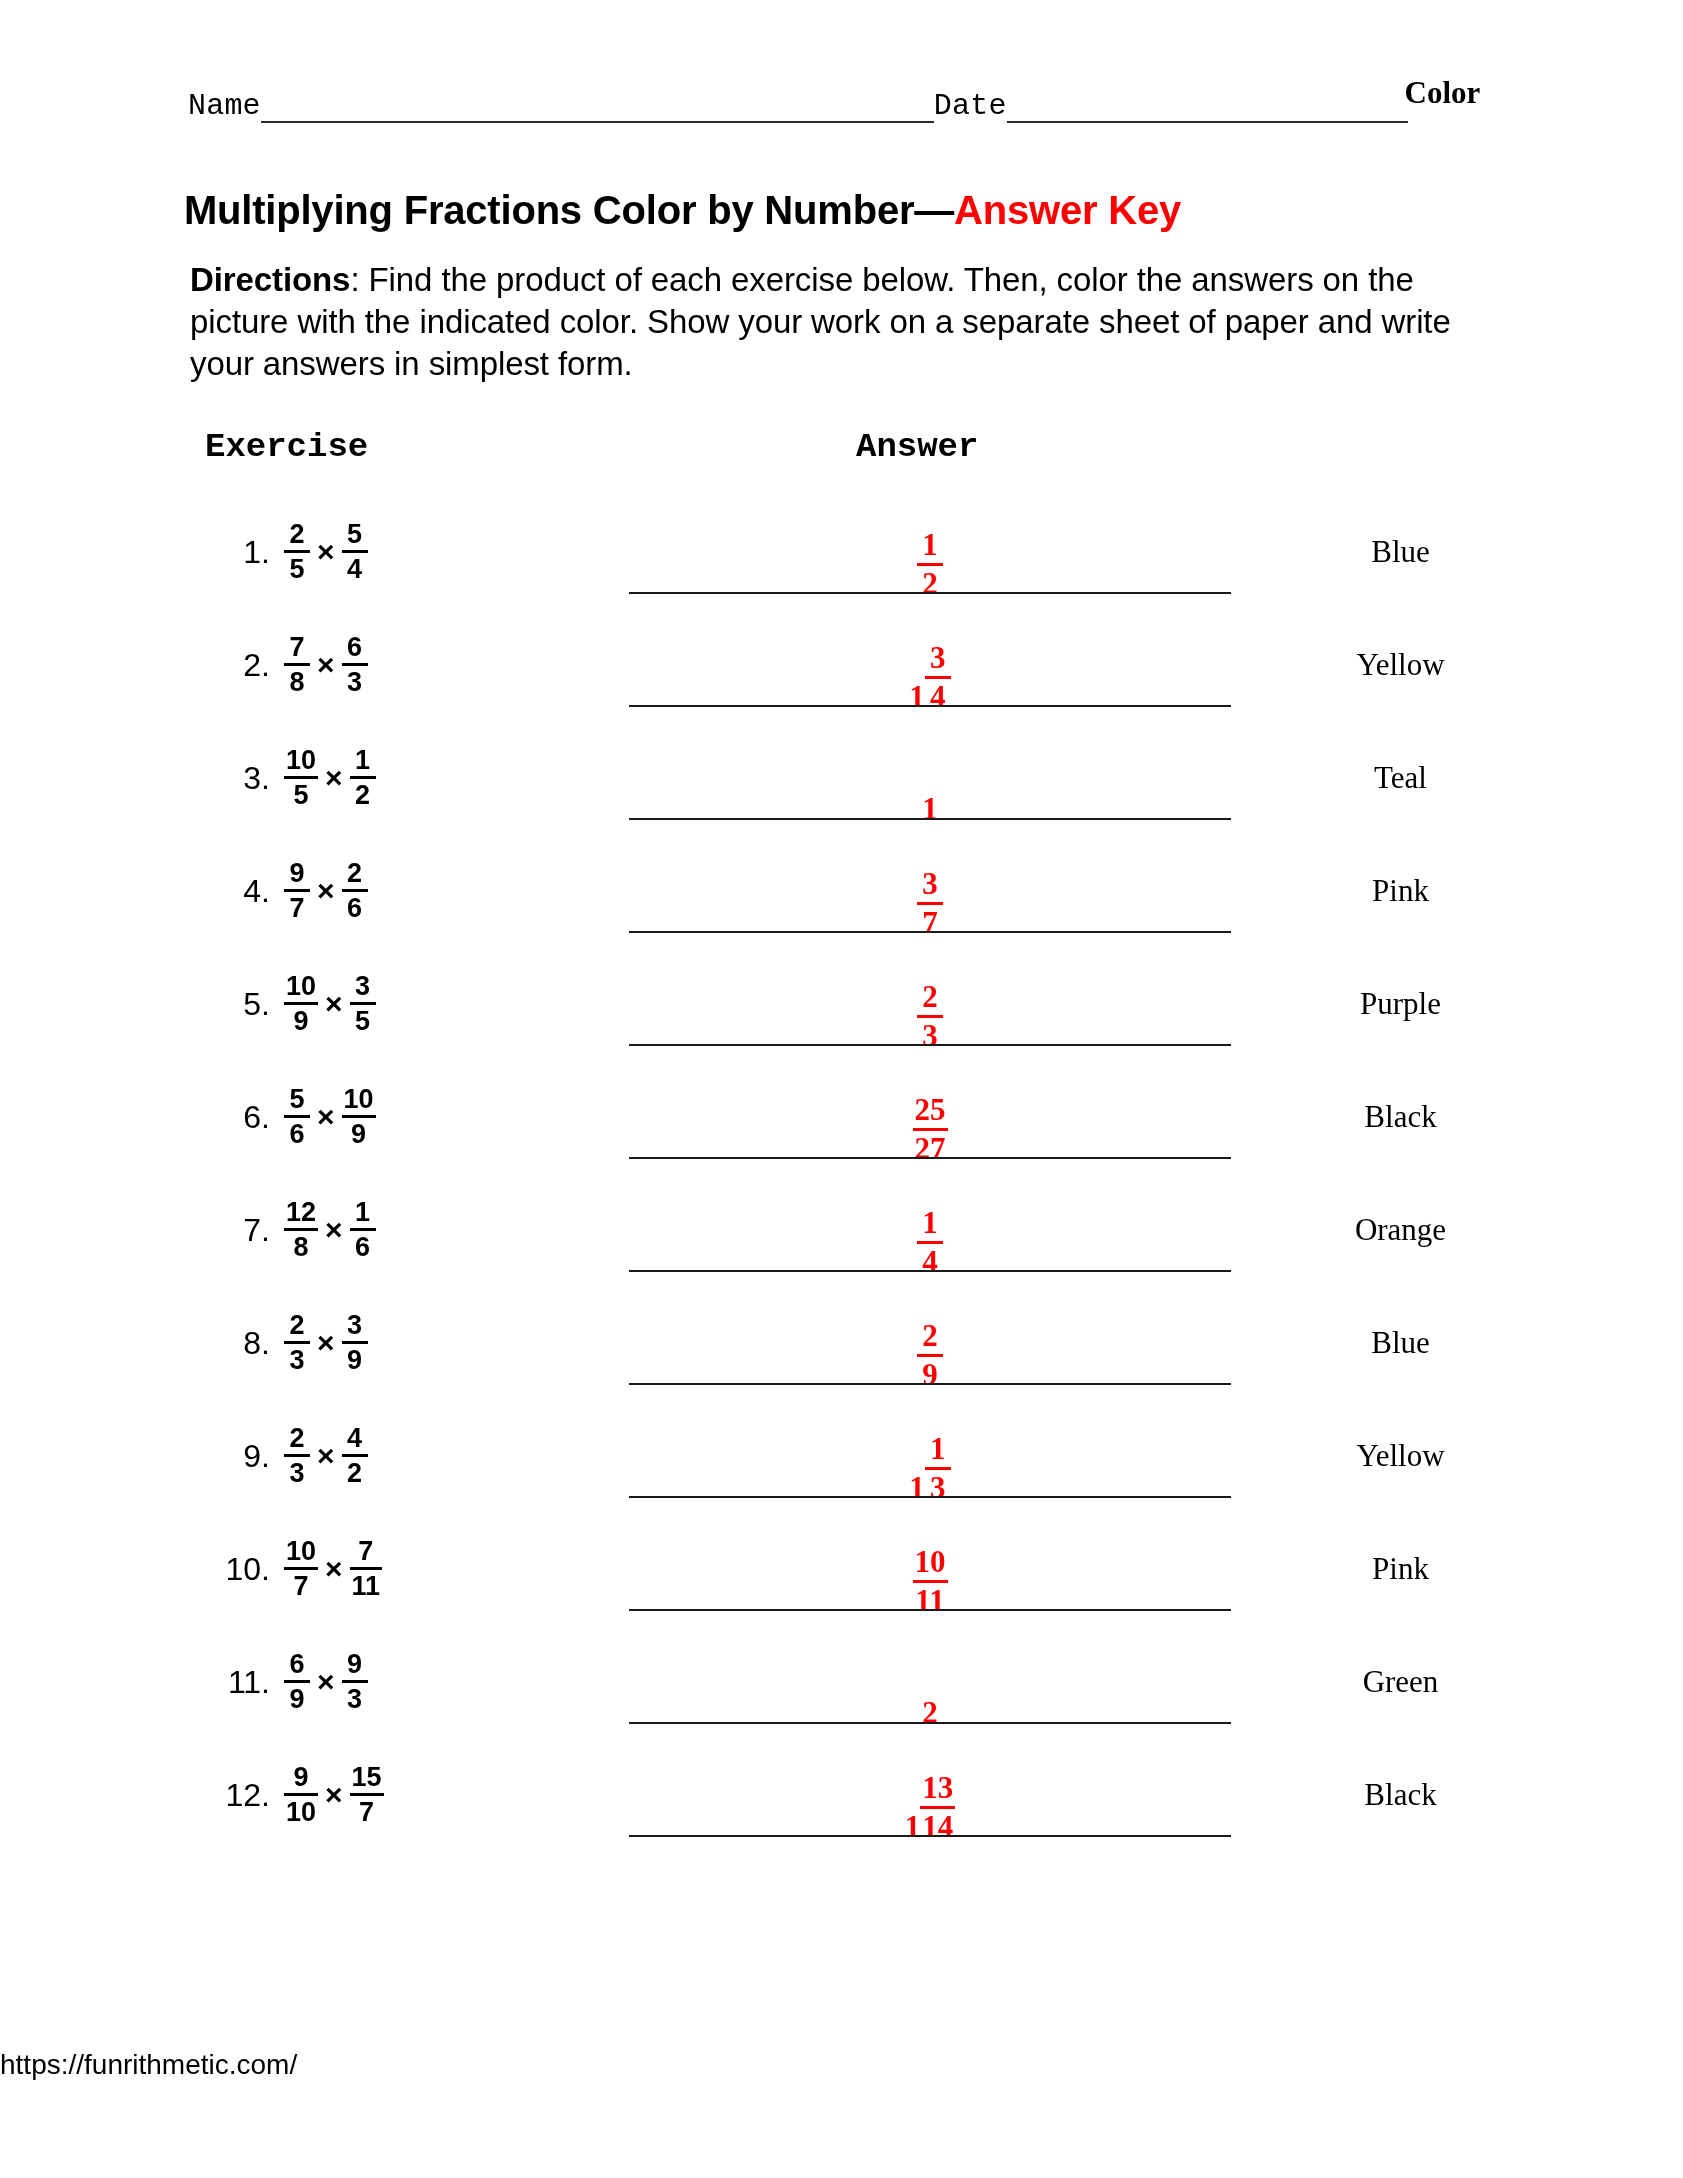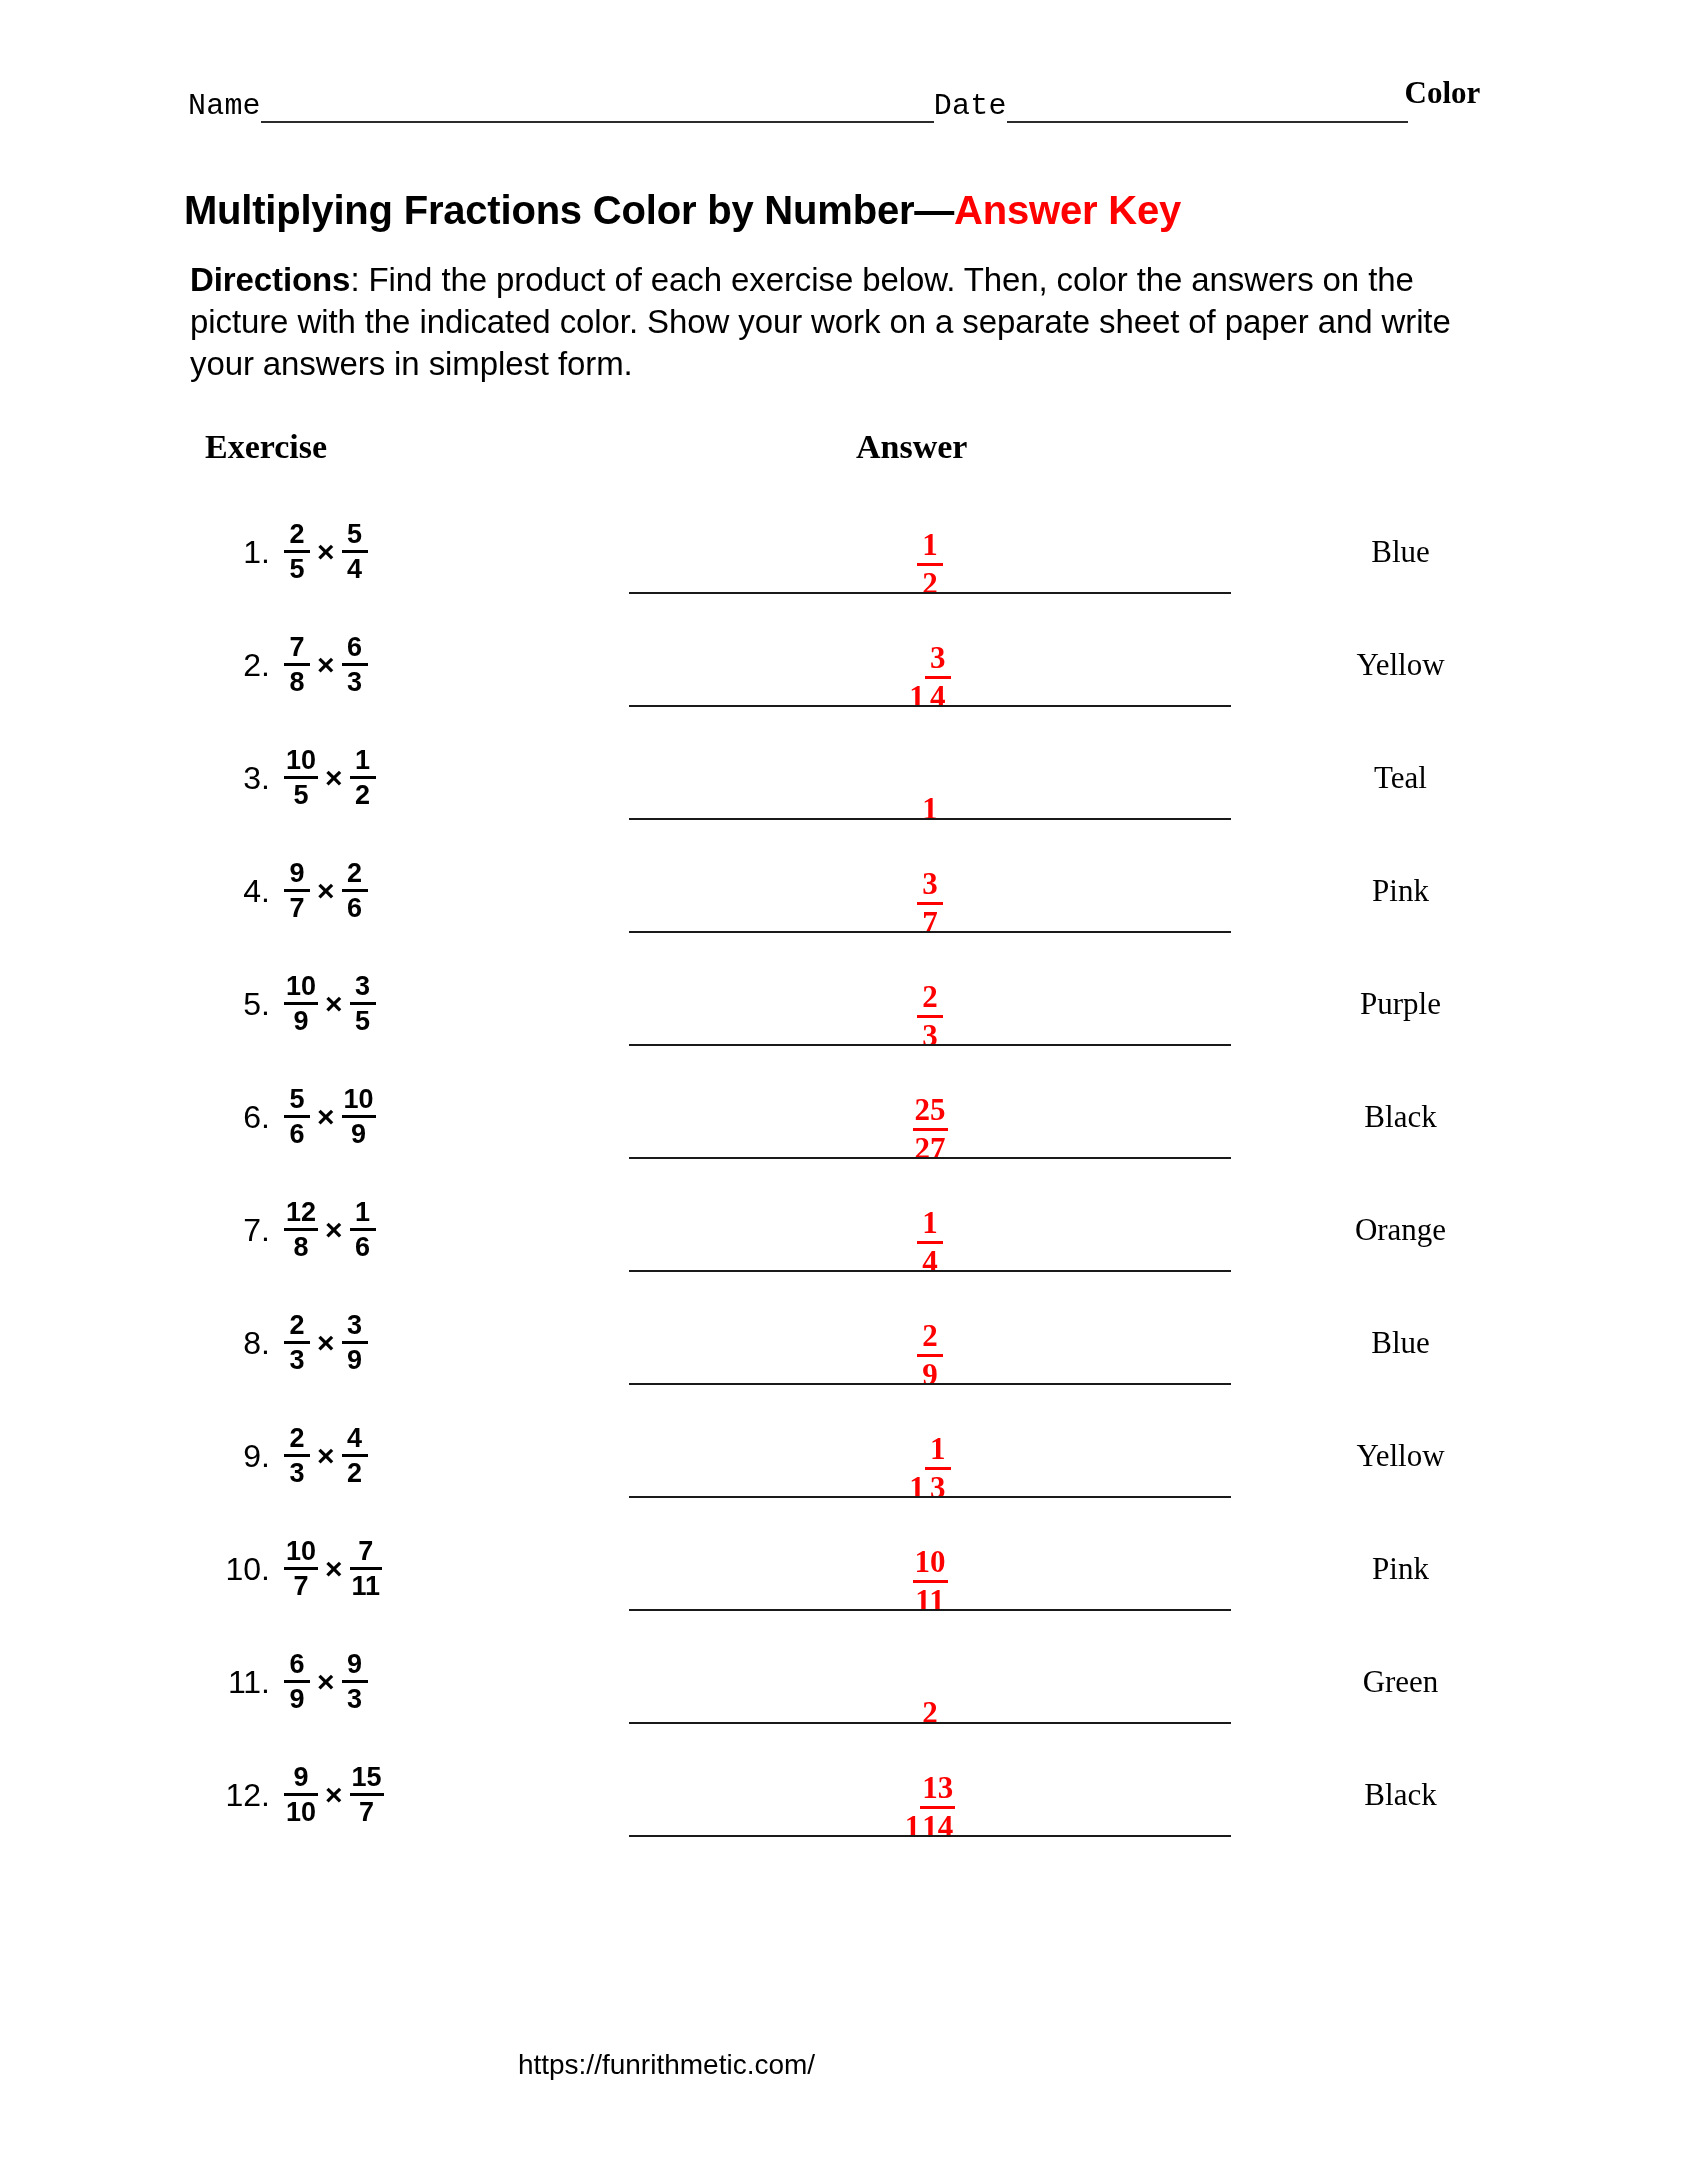--- a/index.html
+++ b/index.html
@@ -71,21 +71,21 @@
     font-size: 33px;
     line-height: 1.28;
     letter-spacing: -0.1px;
   }
   .directions b { font-weight: 700; text-align: right; }
 
   
   .colhead {
     position: absolute;
     top: 428px;
-    font-family: Liberation Serif, serif;
+    font-family: Liberation Mono, monospace;
     font-size: 34px;
     font-weight: 700;
   }
   .colhead.exercise { left: 205px; }
   .colhead.answer   { left: 856px; }
   .colhead.color    { left: 1314px; margin-top: 36px; }
 
   
   .rows {
     position: absolute;
@@ -200,21 +200,20 @@
     font-family: "Liberation Serif", serif;
     font-size: 31px;
   }
 
   
   .footer {
     position: absolute;
     left: 0;
     top: 2049px;
     width: 1333px;
-    text-align: center;
     font-size: 28px;
   }
 </style>
 </head>
 <body>
 
 <div class="page">
 
   <div class="namedate">
     <span class="nd-label">Name</span>

